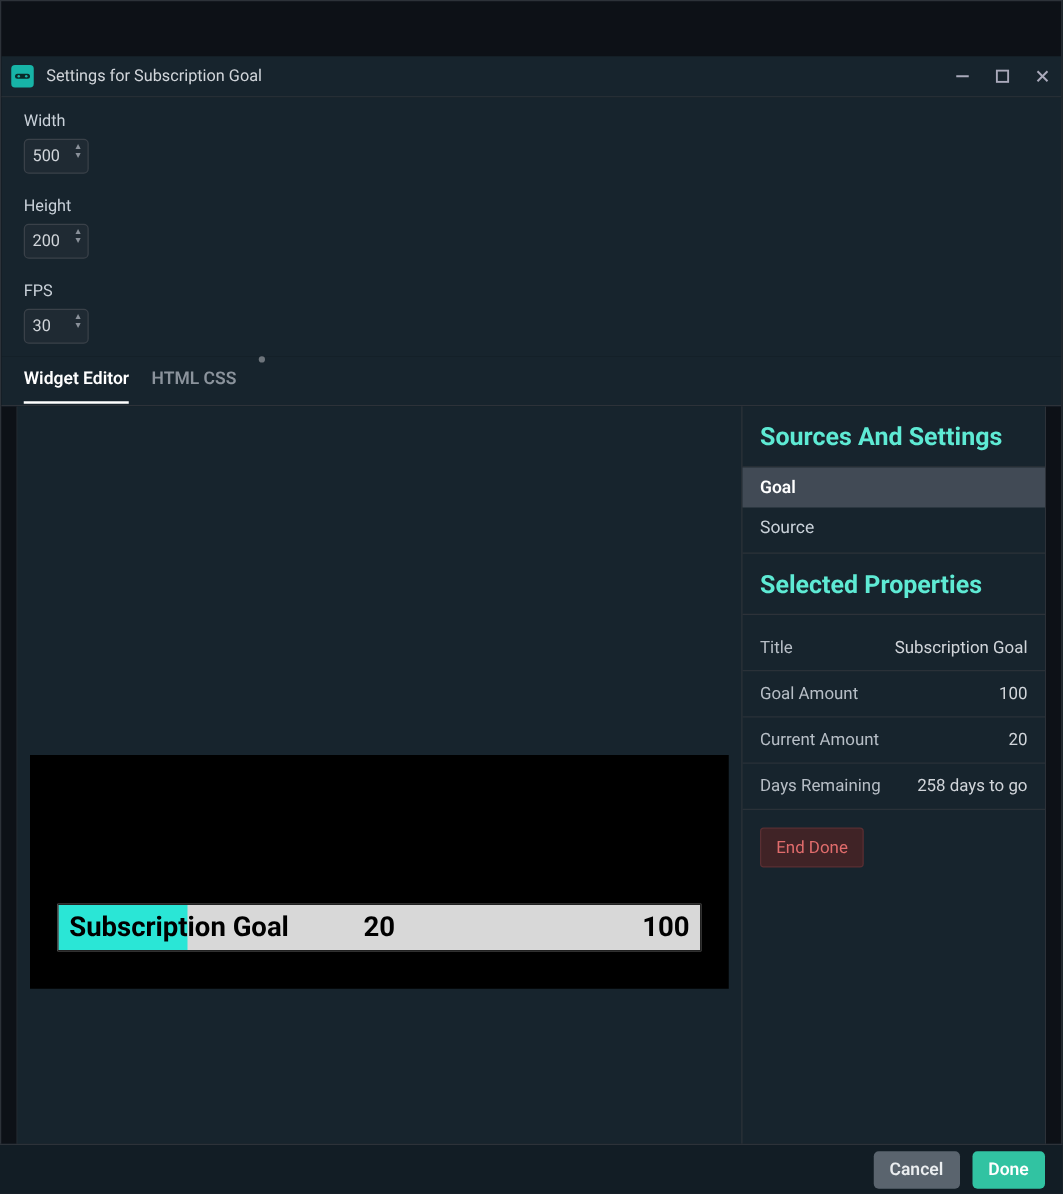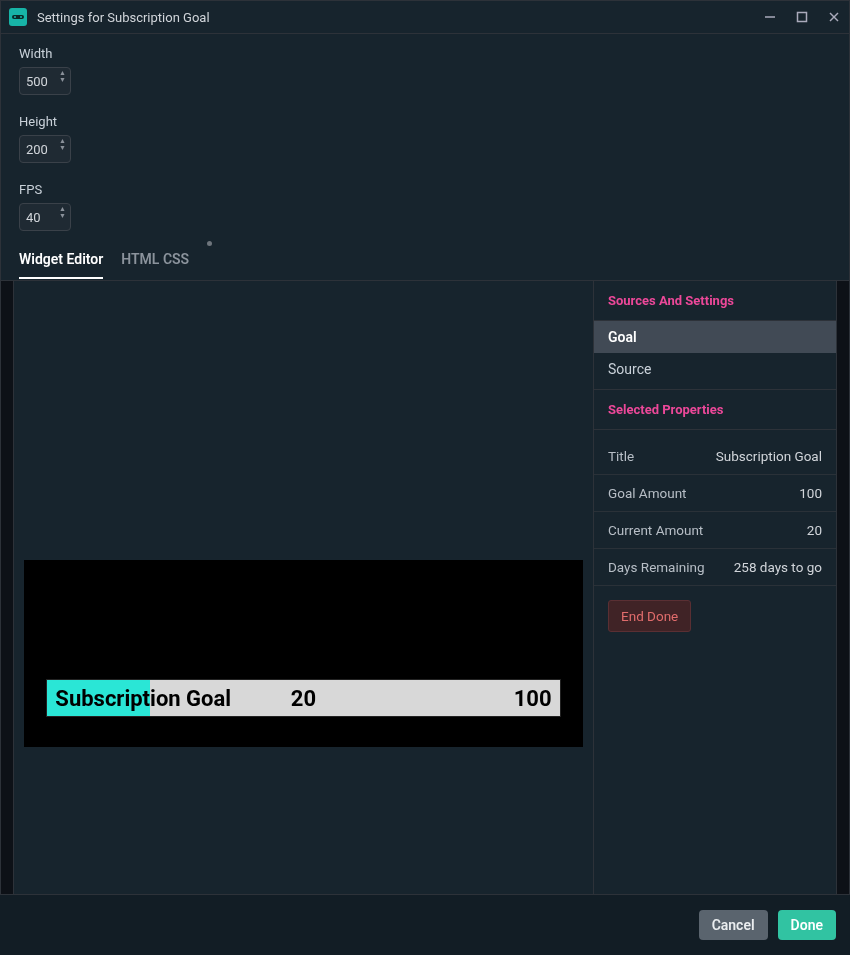--- a/index.html
+++ b/index.html
@@ -18,20 +18,21 @@
     }
     
     
     .title-bar {
       height: 33px;
       background: #17242d;
       display: flex;
       align-items: center;
       padding: 0 8px;
       border-bottom: 1px solid #2d3239;
+      margin-top: 44px;
     }
     .app-icon {
       width: 18px;
       height: 18px;
       background: #17b4a7;
       border-radius: 3px;
       margin-right: 10px;
       display: flex;
       align-items: center;
       justify-content: center;
@@ -189,23 +190,23 @@
     .gb-current { position: absolute; left: 50%; transform: translateX(-50%); }
     .gb-total { margin-left: auto; }
 
     
     .right-panel {
       width: 243px;
       border-left: 1px solid #2d3239;
       background: #17242d;
     }
     .rp-heading {
-      font-size: 13px;
+      font-size: 20px;
       font-weight: 700;
-      color: #ec4899;
+      color: #5eead4;
       padding: 12px 14px;
       border-bottom: 1px solid #2d3239;
     }
     .rp-item {
       padding: 8px 14px;
       font-size: 14px;
       color: #c9d1d9;
       cursor: pointer;
     }
     .rp-item.active {
@@ -238,21 +239,21 @@
       cursor: pointer;
       display: inline-block;
     }
 
     
     .footer {
       position: absolute;
       bottom: 0;
       left: 0;
       right: 0;
-      height: 61px;
+      height: 40px;
       background: #121d25;
       border-top: 1px solid #2d3239;
       display: flex;
       align-items: center;
       justify-content: flex-end;
       padding: 0 14px;
       gap: 10px;
     }
     .btn {
       padding: 7px 13px;
@@ -321,21 +322,21 @@
       <span>200</span>
       <div class="dim-spinner">
           <span>▲</span>
           <span>▼</span>
         </div>
     </div>
   </div>
   <div class="dim-group">
     <div class="dim-label">FPS</div>
     <div class="dim-input">
-      <span>40</span>
+      <span>30</span>
       <div class="dim-spinner">
           <span>▲</span>
           <span>▼</span>
         </div>
     </div>
   </div>
 </div>
 
 <div class="tab-row">
   <div class="tab active">Widget Editor</div>

